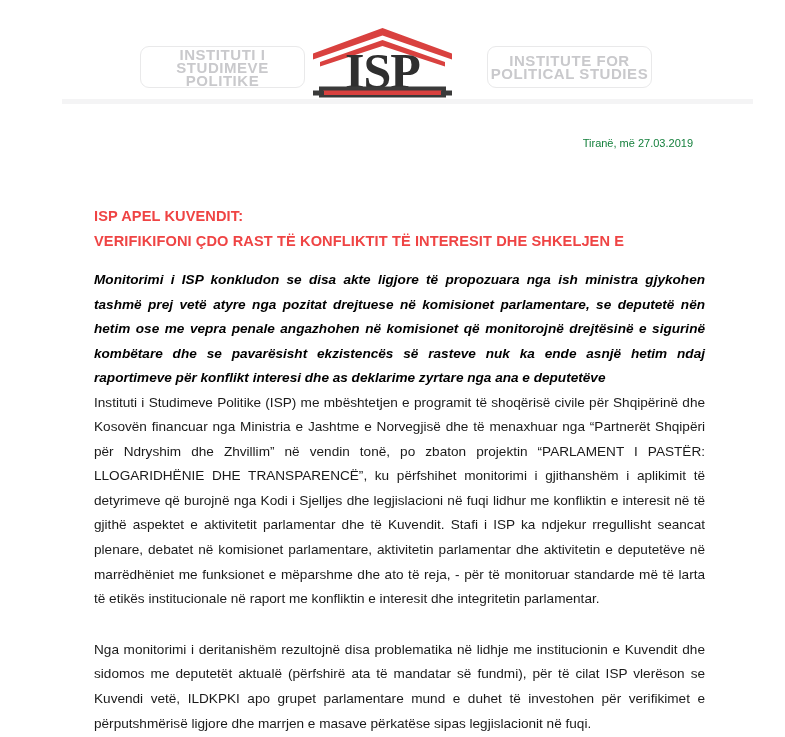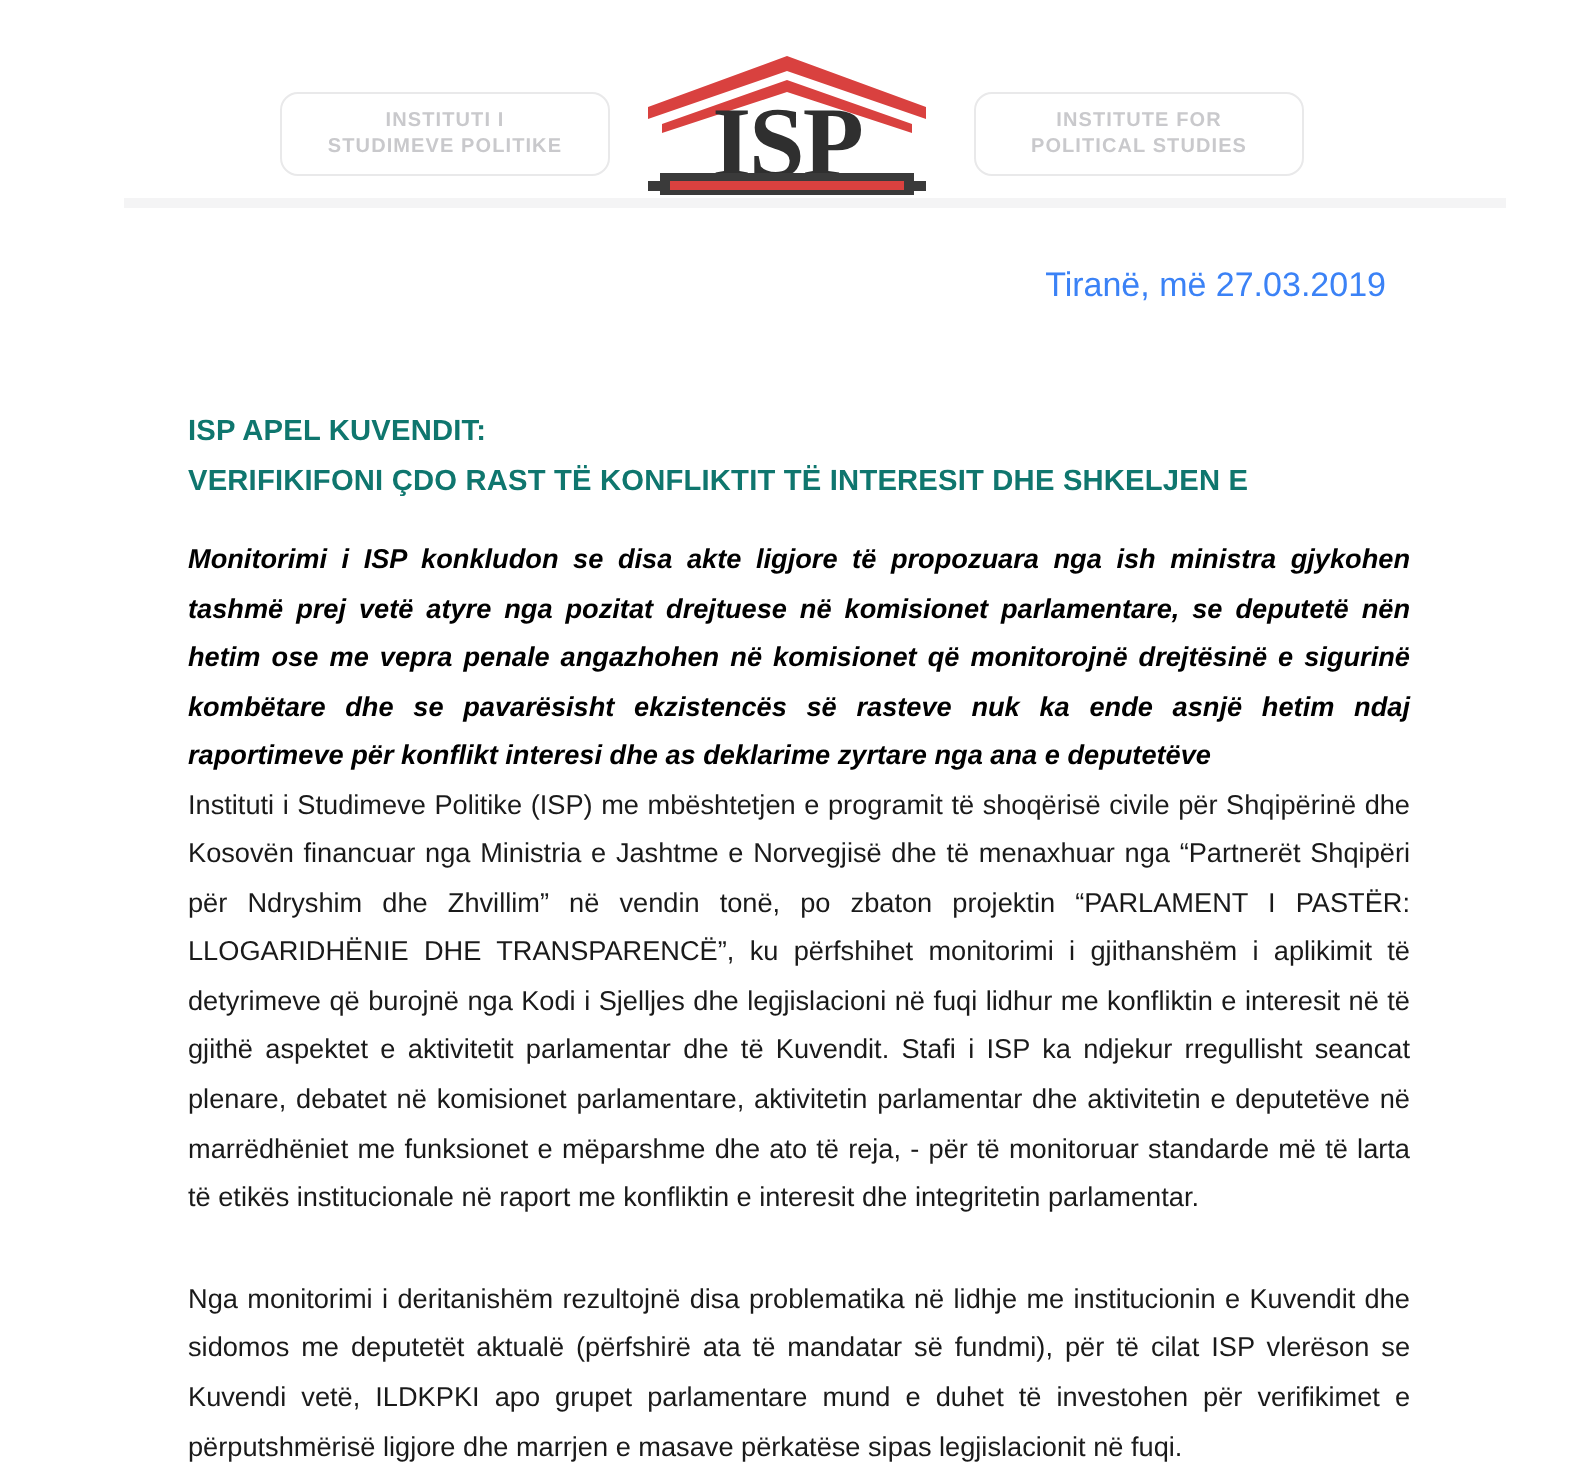--- a/index.html
+++ b/index.html
@@ -37,33 +37,33 @@
     border-radius: 9px;
     display: flex;
     align-items: center;
     justify-content: center;
     background: #ffffff;
   }
   .lh-pill-left  { left: 140px; }
   .lh-pill-right { left: 487px; }
 
   .lh-pill-text {
-    font-size: 10px;
+    font-size: 15px;
     font-weight: bold;
     letter-spacing: 0.55px;
     line-height: 13px;
     text-align: center;
     color: #c9c9cc;
     white-space: pre-line;
   }
 
   
   .logo {
     position: absolute;
-    left: 316px;
+    left: 305px;
     top: 26px;
     width: 155px;
     height: 72px;
   }
   .logo svg { display: block; }
 
   .lh-rule {
     position: absolute;
     left: 62px;
     top: 99px;
@@ -73,35 +73,35 @@
   }
 
   
   .content {
     position: relative;
     padding: 0 80px 0 94px;
   }
 
   .dateline {
     text-align: right;
-    font-size: 17px;
+    font-size: 11px;
     line-height: 18px;
-    color: #3b82f6;
+    color: #15803d;
     margin-top: 32px;
     padding-right: 12px;
   }
 
   .title-block {
     margin-top: 52px;
   }
   .title-line {
     font-size: 14.6px;
     font-weight: bold;
     line-height: 24.5px;
-    color: #0f766e;
+    color: #ef4444;
     letter-spacing: 0.1px;
   }
 
   .lead {
     margin-top: 15px;
     font-size: 13.6px;
     font-weight: bold;
     font-style: italic;
     line-height: 24.5px;
     text-align: justify;

